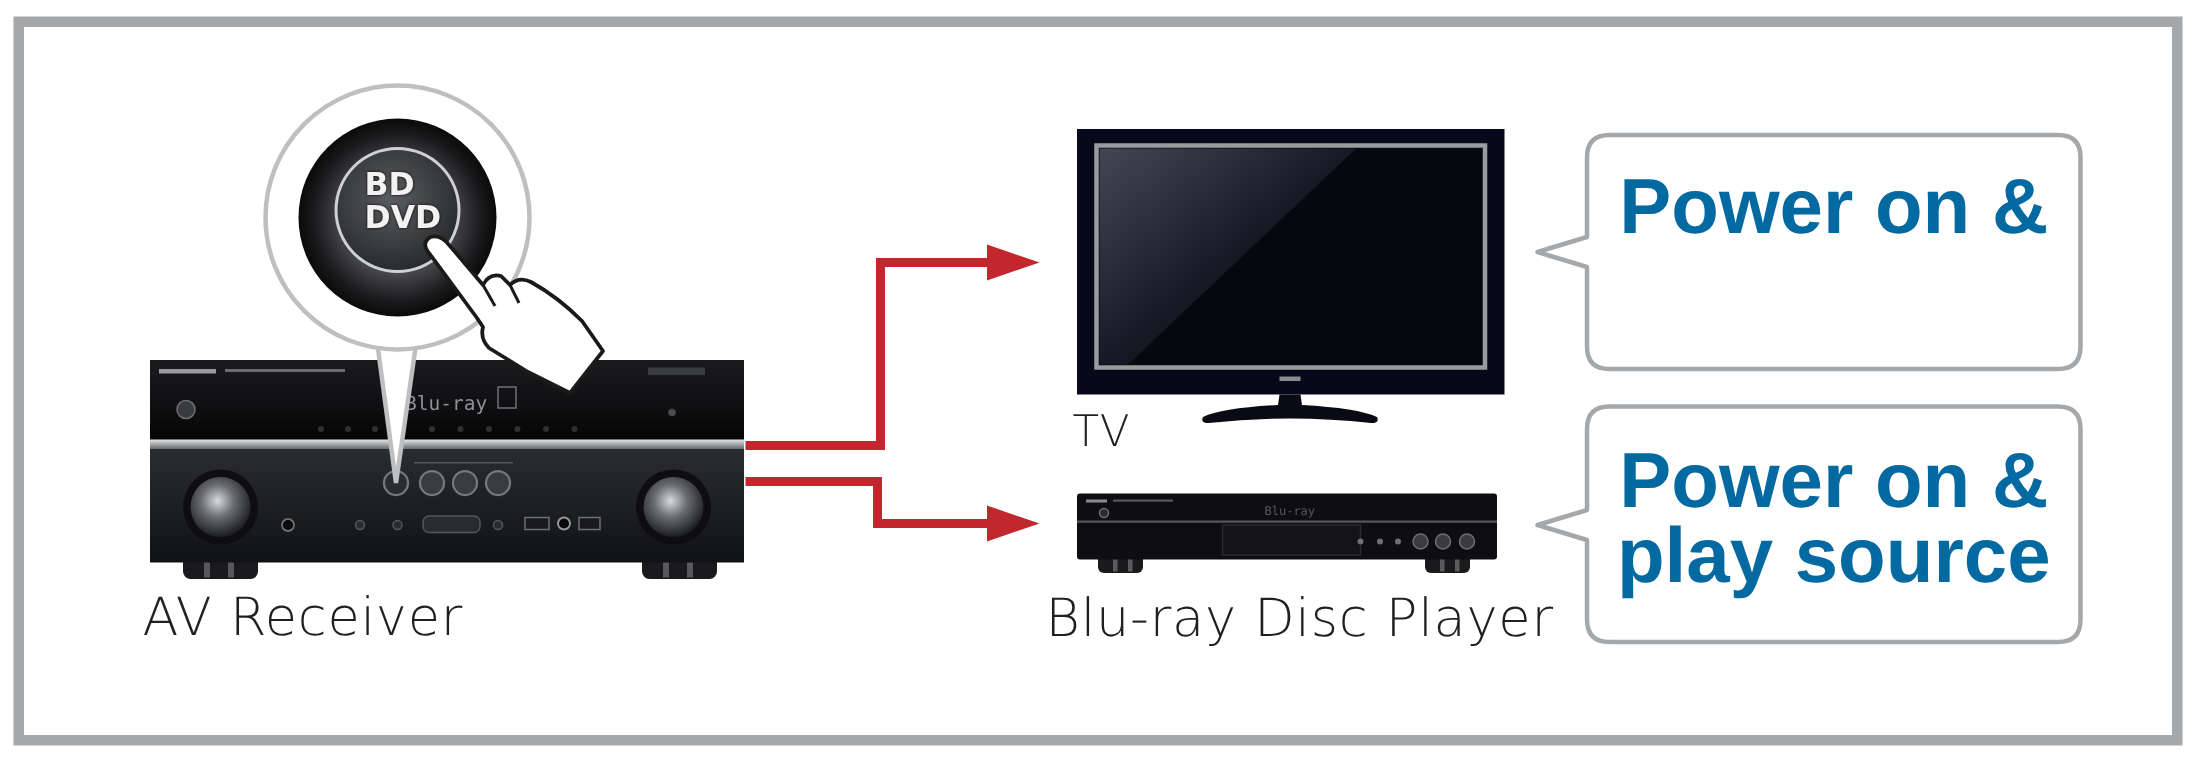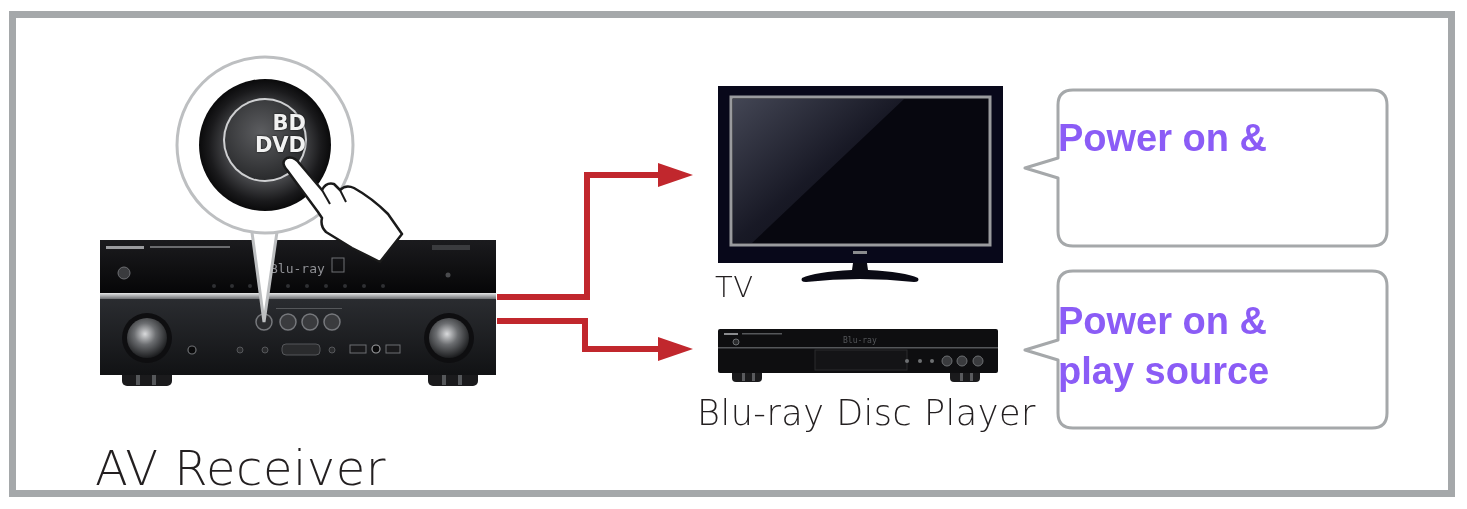--- a/index.html
+++ b/index.html
@@ -1,20 +1,20 @@
 <!DOCTYPE html>
 <html><head>
 <meta charset="utf-8">
 <style>
   html, body { margin:0; padding:0; background:#ffffff; }
   body { width:1467px; height:509px; position:relative; overflow:hidden; font-family:"DejaVu Sans", sans-serif; }
   .frame { position:absolute; left:9px; top:11px; width:1432px; height:472px; border:7px solid #a5a8aa; background:#fff; }
   .abs { position:absolute; }
   .device-label { position:absolute; font-family:"DejaVu Sans", sans-serif; font-weight:300; color:#231f20; letter-spacing:0.5px; white-space:nowrap; }
-  .callout-text { position:absolute; font-family:"Liberation Sans", sans-serif; font-weight:bold; color:#8b5cf6; text-align:left; line-height:50px; font-size:38px; white-space:nowrap; }
+  .callout-text { position:absolute; font-family:"Liberation Sans", sans-serif; font-weight:bold; color:#0369a1; text-align:center; line-height:50px; font-size:52px; white-space:nowrap; }
   svg { position:absolute; left:0; top:0; overflow:visible; }
 </style>
 </head>
 <body>
 
 <div class="frame"></div>
 
 <svg width="1467" height="509" viewBox="0 0 1467 509">
   <defs>
     <linearGradient id="rcvTop" x1="0" y1="0" x2="0" y2="1">
@@ -163,26 +163,26 @@
   </g>
 
   <g>
     <path d="M 1073 90 L 1372 90 Q 1387 90 1387 105 L 1387 231 Q 1387 246 1372 246 L 1073 246 Q 1058 246 1058 231 L 1058 178 L 1025 168 L 1058 158 L 1058 105 Q 1058 90 1073 90 Z" fill="#ffffff" stroke="#a5a8aa" stroke-width="3" stroke-linejoin="round"></path>
   </g>
   <g>
     <path d="M 1073 271 L 1372 271 Q 1387 271 1387 286 L 1387 413 Q 1387 428 1372 428 L 1073 428 Q 1058 428 1058 413 L 1058 360 L 1025 350 L 1058 340 L 1058 286 Q 1058 271 1073 271 Z" fill="#ffffff" stroke="#a5a8aa" stroke-width="3" stroke-linejoin="round"></path>
   </g>
 </svg>
 
-<div class="abs" style="left:218px; top:112px; width:88px; text-align:right; font-family:'DejaVu Sans', sans-serif; font-weight:bold; color:#f2f2f2; font-size:21px; line-height:22px; text-shadow:0 0 2px #000;">
+<div class="abs" style="left:243px; top:112px; width:88px; text-align:left; font-family:'DejaVu Sans', sans-serif; font-weight:bold; color:#f2f2f2; font-size:21px; line-height:22px; text-shadow:0 0 2px #000;">
   <div>BD</div>
   <div>DVD</div>
 </div>
 
-<div class="device-label" style="left:95px; top:392px; font-size:48px;margin-top:48px;">AV Receiver</div>
+<div class="device-label" style="left:95px; top:392px; font-size:35px;">AV Receiver</div>
 <div class="device-label" style="left:715px; top:270px; font-size:29px;">TV</div>
 <div class="device-label" style="left:697px; top:393px; font-size:35px;">Blu-ray Disc Player</div>
 
 <div class="callout-text" style="left:1058px; top:113px; width:329px;">
   <div>Power on &amp;</div>
 </div>
 <div class="callout-text" style="left:1058px; top:296px; width:329px;">
   <div>Power on &amp;</div>
   <div>play source</div>
 </div>

